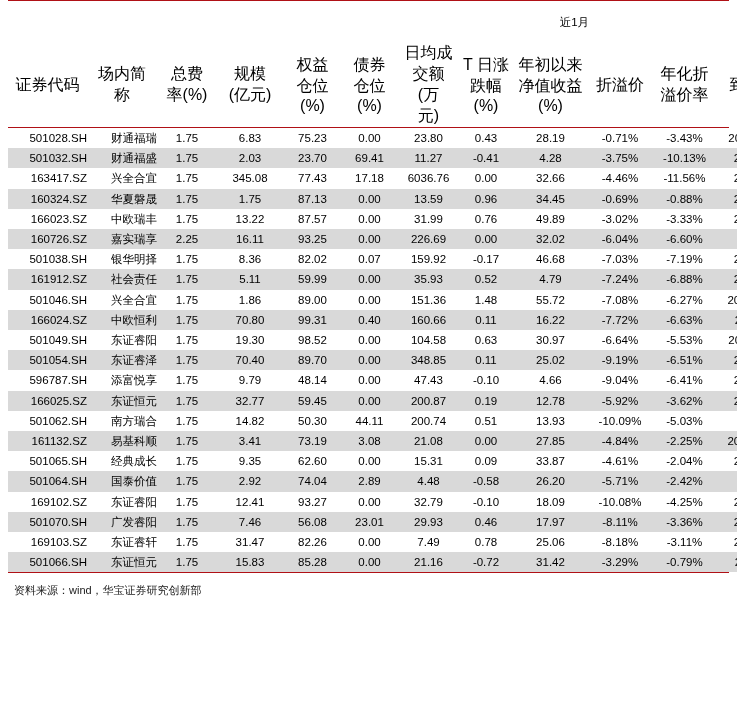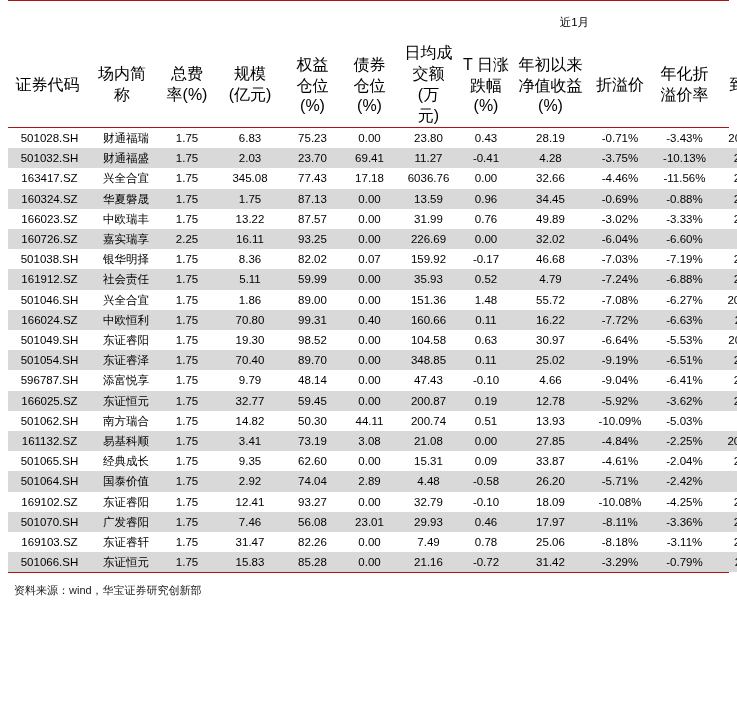--- a/index.html
+++ b/index.html
@@ -77,25 +77,25 @@
     color: #000;
     text-align: center;
     vertical-align: middle;
     white-space: nowrap;
     line-height: 20.2px;
   }
   tbody tr.alt td {
     background: #d9d9d9;
   }
   tbody tr td.c-code {
-    text-align: center;
+    text-align: right;
     padding-left: 4px;
   }
   tbody tr td.c-name {
-    text-align: center;
+    text-align: right;
     padding-left: 8px;
     font-family: Liberation Serif, serif;
   }
   tbody tr td.c-date {
     text-align: right;
     padding-right: 4px;
   }
   
   col.w-code   { width: 79px; }
   col.w-name   { width: 70px; }

